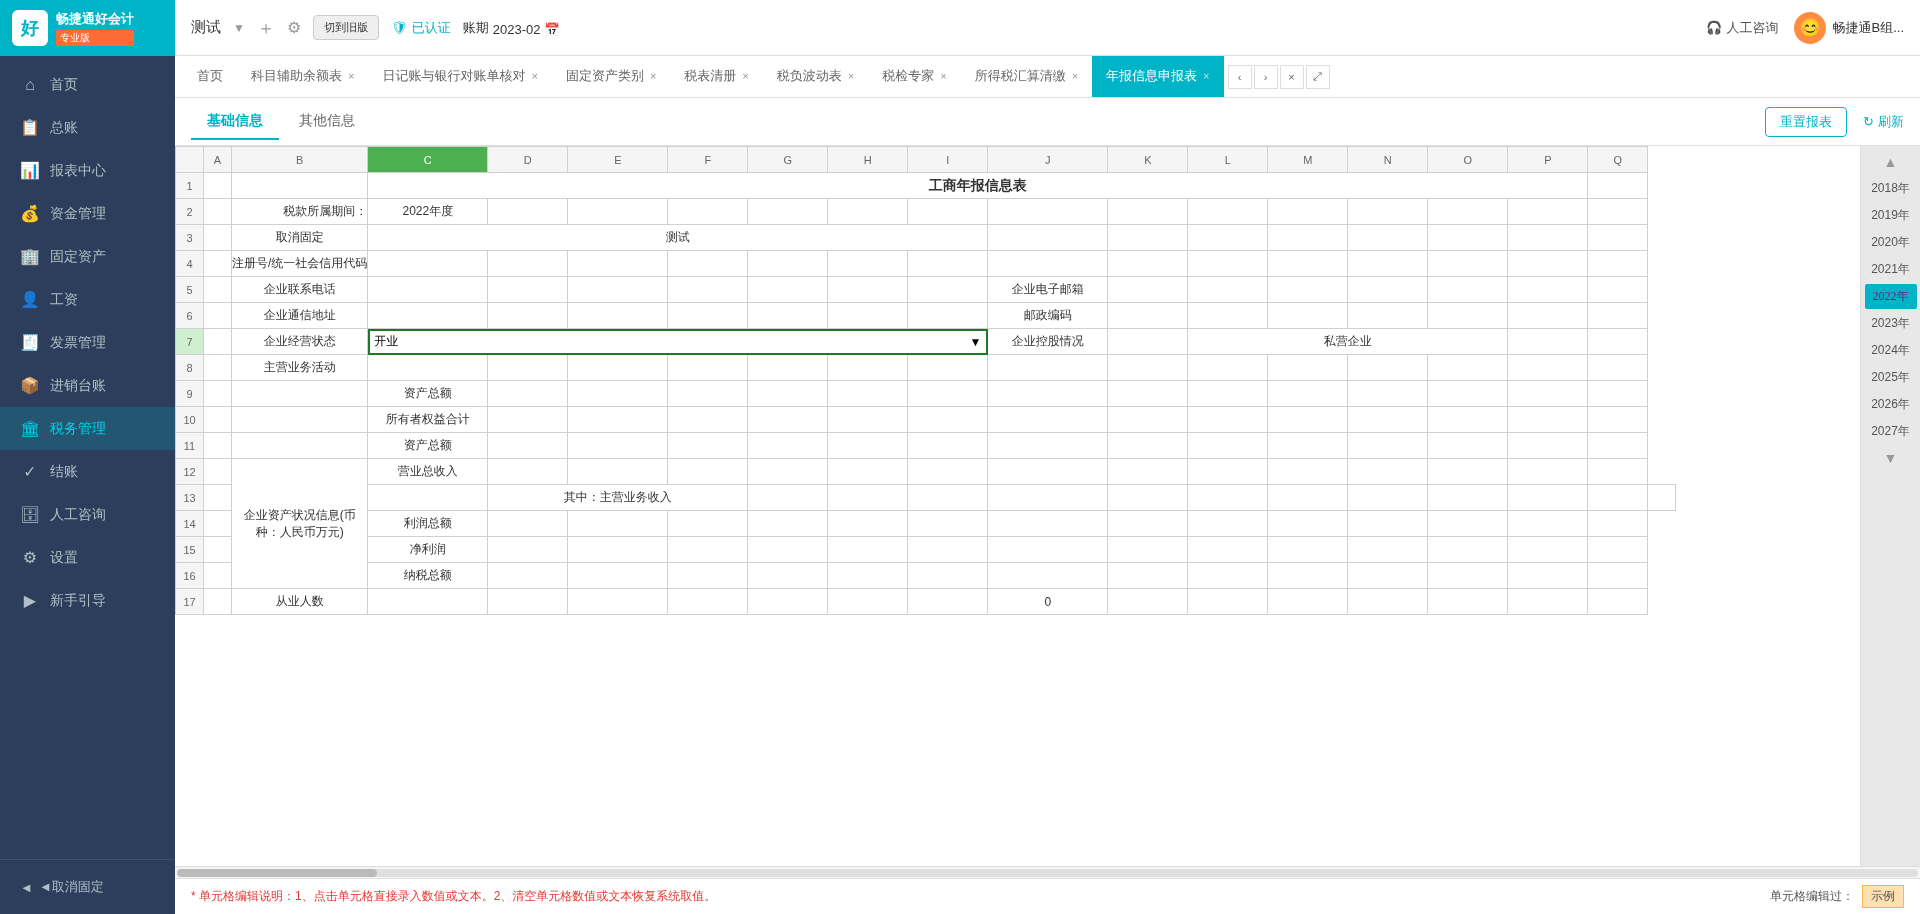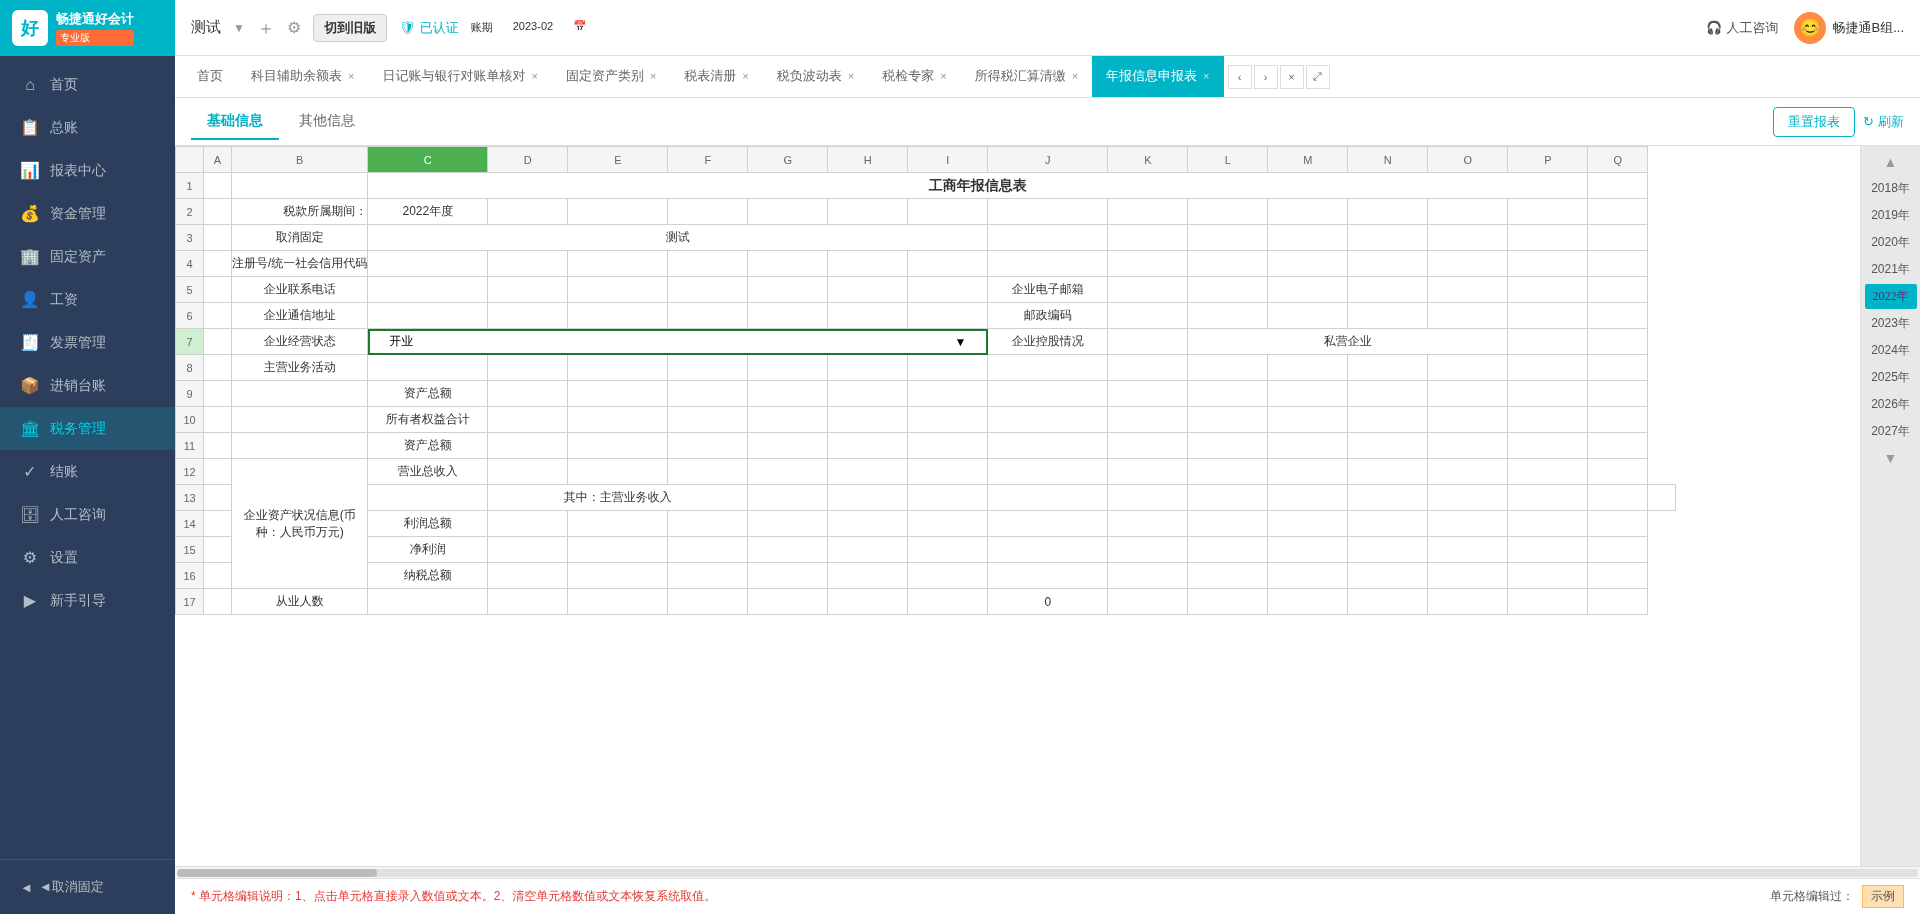--- a/index.html
+++ b/index.html
@@ -25,23 +25,23 @@
     
     
     .main-area { flex: 1; display: flex; flex-direction: column; overflow: hidden; }
     
     
     .top-bar { background: white; border-bottom: 1px solid #e0e0e0; display: flex; align-items: center; padding: 0 16px; height: 56px; gap: 12px; }
     .top-bar-title { font-size: 15px; color: #333; font-weight: 500; }
     .top-bar-arrow { color: #999; cursor: pointer; font-size: 12px; }
     .top-bar-add { color: #999; cursor: pointer; font-size: 18px; }
     .top-bar-settings { color: #999; cursor: pointer; font-size: 16px; }
-    .top-bar-switch { border: 1px solid #ccc; border-radius: 4px; padding: 4px 10px; color: #333; cursor: pointer; font-size: 13px; font-weight: bold; }
+    .top-bar-switch { border: 1px solid #ccc; border-radius: 4px; padding: 4px 10px; color: #333; cursor: pointer; font-size: 11px; }
     .top-bar-certified { display: flex; align-items: center; gap: 4px; color: #00b4c8; font-size: 13px; }
-    .top-bar-period { color: #333; font-size: 11px; display: flex; align-items: flex-start; gap: 20px; }
+    .top-bar-period { color: #333; font-size: 13px; display: flex; align-items: flex-end; gap: 4px; }
     .top-bar-right { margin-left: auto; display: flex; align-items: center; gap: 16px; }
     .top-bar-service { display: flex; align-items: center; gap: 4px; color: #555; font-size: 13px; cursor: pointer; }
     .top-bar-user { display: flex; align-items: center; gap: 6px; color: #333; font-size: 13px; cursor: pointer; }
     .user-avatar { width: 32px; height: 32px; background: #ff8c42; border-radius: 50%; display: flex; align-items: center; justify-content: center; color: white; font-size: 12px; overflow: hidden; }
     
     
     .tab-bar { background: white; border-bottom: 1px solid #e0e0e0; display: flex; align-items: center; padding: 0 8px; height: 42px; overflow: hidden; }
     .tab { display: flex; align-items: center; gap: 4px; padding: 0 14px; height: 42px; cursor: pointer; color: #666; font-size: 13px; border-bottom: 2px solid transparent; white-space: nowrap; flex-shrink: 0; }
     .tab.active { color: white; background: #00b4c8; border-bottom: 2px solid #00b4c8; }
     .tab-close { color: inherit; opacity: 0.7; font-size: 11px; cursor: pointer; margin-left: 2px; }
@@ -52,21 +52,21 @@
     
     .content-area { flex: 1; display: flex; overflow: hidden; background: #f5f5f5; }
     
     
     .main-content { flex: 1; display: flex; flex-direction: column; overflow: hidden; }
     
     
     .sub-tabs { background: white; padding: 0 16px; display: flex; align-items: center; border-bottom: 1px solid #e0e0e0; height: 48px; gap: 4px; }
     .sub-tab { padding: 8px 16px; cursor: pointer; font-size: 14px; color: #666; border-bottom: 2px solid transparent; }
     .sub-tab.active { color: #00b4c8; border-bottom: 2px solid #00b4c8; font-weight: 700; }
-    .sub-tab-actions { margin-left: auto; display: flex; gap: 8px; align-items: center; }
+    .sub-tab-actions { margin-left: auto; display: flex; gap: 16px; align-items: center; }
     .btn-reset { border: 1px solid #00b4c8; color: #00b4c8; background: white; padding: 5px 14px; border-radius: 4px; cursor: pointer; font-size: 13px; }
     .btn-refresh { color: #00b4c8; background: none; border: none; cursor: pointer; font-size: 13px; display: flex; align-items: center; gap: 4px; }
     
     
     .spreadsheet-container { flex: 1; display: flex; overflow: hidden; background: white; }
     .spreadsheet-main { flex: 1; overflow: auto; position: relative; }
     .spreadsheet-main::-webkit-scrollbar { width: 10px; height: 10px; }
     .spreadsheet-main::-webkit-scrollbar-track { background: #f1f1f1; }
     .spreadsheet-main::-webkit-scrollbar-thumb { background: #ccc; border-radius: 4px; }
     
@@ -84,21 +84,21 @@
     .col-header-c { background: #4caf50 !important; color: white !important; }
     
     
     .row-active .row-num { background: #d0efd0; }
     
     
     .cell-label { text-align: center; color: #333; padding: 0 4px; }
     .cell-value { text-align: center; color: #333; padding: 0 4px; }
     .cell-header-main { text-align: center; color: #333; font-size: 14px; font-weight: bold; }
     .cell-selected { outline: 2px solid #1a7a2a; outline-offset: -2px; background: white !important; }
-    .cell-dropdown { display: flex; align-items: center; justify-content: space-between; padding: 0 21px; width: 100%; }
+    .cell-dropdown { display: flex; align-items: center; justify-content: space-between; padding: 0 6px; width: 100%; }
     
     
     .right-panel { width: 60px; background: #e8e8e8; border-left: 1px solid #ddd; display: flex; flex-direction: column; align-items: center; padding: 4px 0; gap: 2px; }
     .year-item { width: 52px; padding: 4px 0; text-align: center; font-size: 12px; color: #555; cursor: pointer; border-radius: 2px; }
     .year-item.active { background: #00b4c8; color: #701a75; font-family: Liberation Serif, serif; }
     .panel-scroll-up { color: #999; cursor: pointer; font-size: 14px; margin: 4px 0; }
     .panel-scroll-down { color: #999; cursor: pointer; font-size: 14px; margin: 4px 0; }
     
     
     .status-bar { background: white; border-top: 1px solid #e0e0e0; padding: 6px 16px; display: flex; align-items: center; gap: 16px; font-size: 12px; color: #e53935; }

